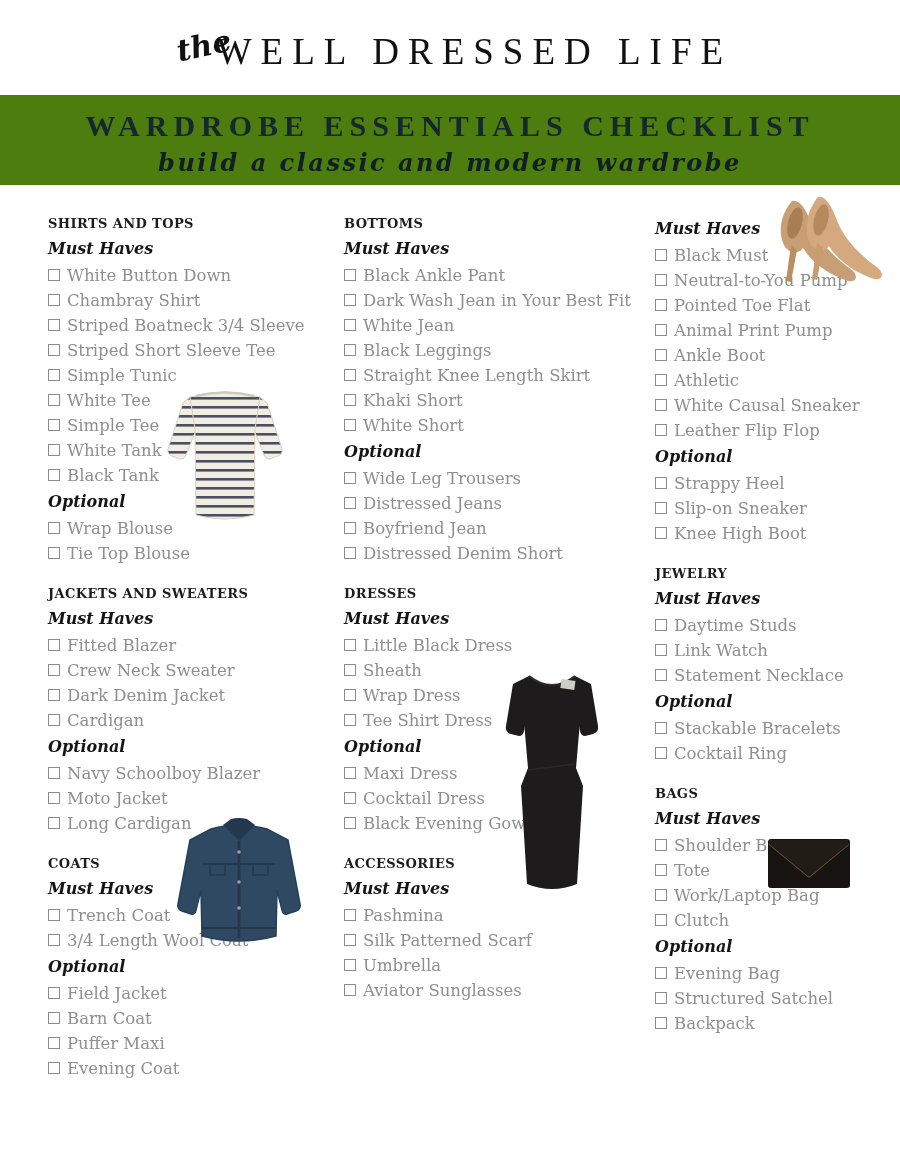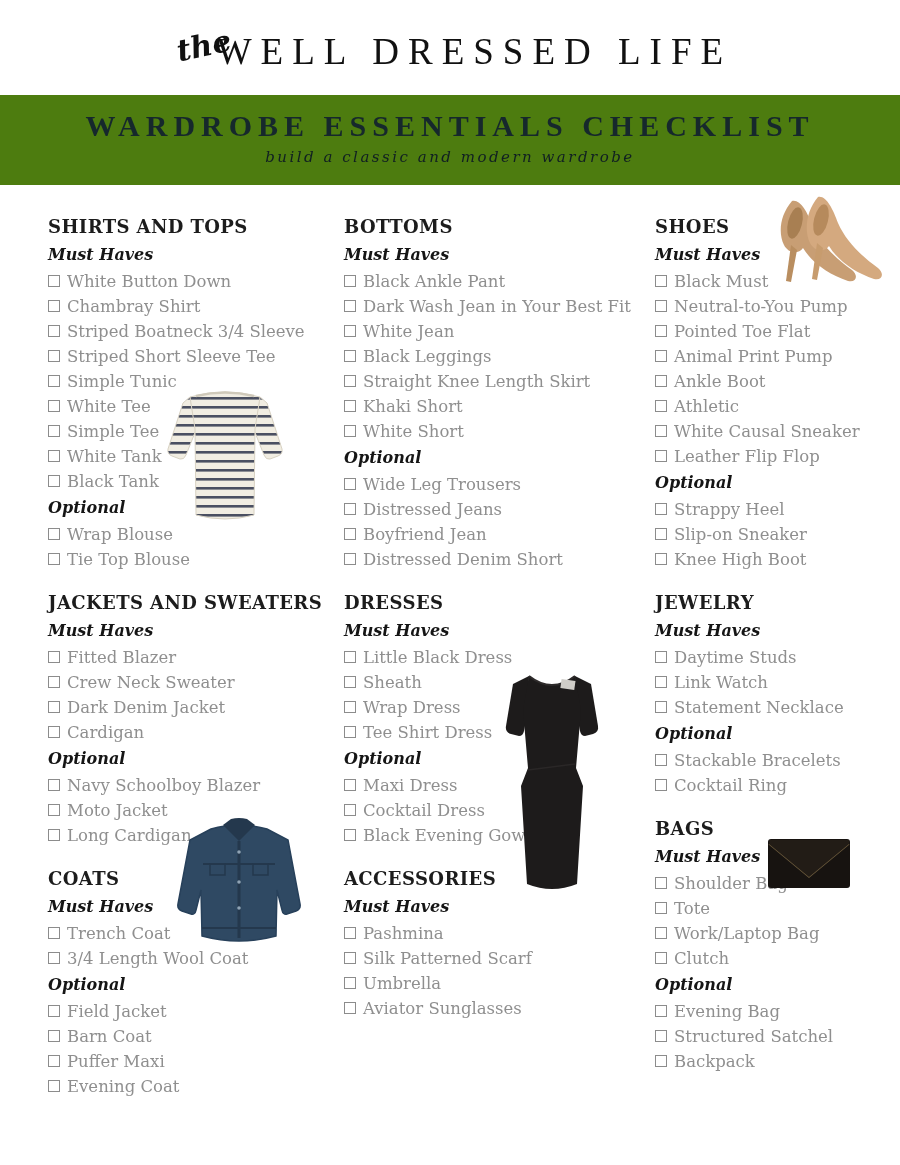--- a/index.html
+++ b/index.html
@@ -25,30 +25,30 @@
   .banner{
     position:absolute;top:95px;left:0;width:900px;height:90px;
     background:#4d7c0f;text-align:center;color:#16282c;
   }
   .banner-title{
     margin-top:14px;font-family:"Liberation Serif", serif;font-size:30px;
     font-weight:600;letter-spacing:6px;
   }
   .banner-subtitle{
     margin-top:5px;font-family:"DejaVu Serif", serif;font-style:italic;
-    font-weight:normal;font-size:15px;letter-spacing:2.5px;color:#101f22;
+    font-weight:bold;font-size:24px;letter-spacing:2.5px;color:#101f22;
   }
   
   .col{position:absolute;top:216px;}
   .col-1{left:48px;width:292px;}
   .col-2{left:344px;width:306px;}
   .col-3{left:655px;width:245px;}
   .section{margin-bottom:24px;}
   .sec-title{
-    margin:0 0 8px 0;font-size:18px;font-weight:bold;color:#1c1c1c;
+    margin:0 0 8px 0;font-size:13px;font-weight:bold;color:#1c1c1c;
     letter-spacing:0.4px;font-family:"DejaVu Serif", serif;
   }
   .grp-label{
     margin:3px 0 9px 0;font-size:16px;font-weight:bold;font-style:italic;
     color:#151515;font-family:"DejaVu Serif", serif;
   }
   .item{
     display:flex;align-items:flex-start;margin-bottom:8px;
     color:#8f8f8f;font-size:16.5px;line-height:17px;white-space:nowrap;
   }
@@ -288,21 +288,20 @@
         <span>Umbrella</span>
       </div>
       <div class="item">
         <span class="cb"></span>
         <span>Aviator Sunglasses</span>
       </div>
     </div>
   </div>
 <div class="col col-3" id="col-2">
     <div class="section">
-      <h3 class="sec-title">SHOES</h3>
       <h4 class="grp-label">Must Haves</h4>
       <div class="item">
         <span class="cb"></span>
         <span>Black Must</span>
       </div>
       <div class="item">
         <span class="cb"></span>
         <span>Neutral-to-You Pump</span>
       </div>
       <div class="item">

